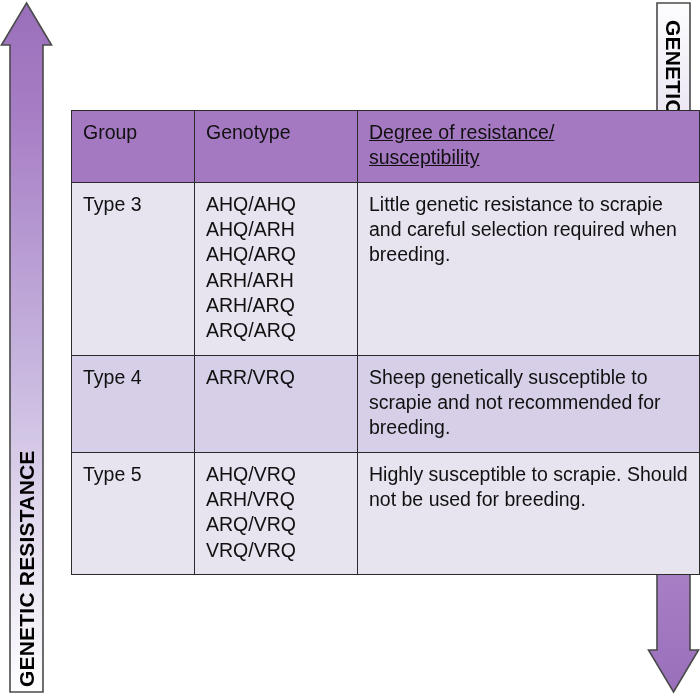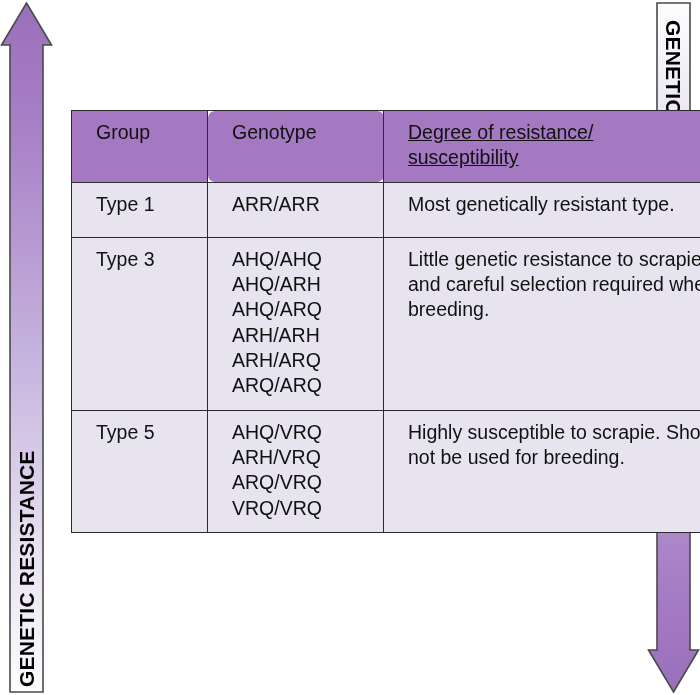--- a/index.html
+++ b/index.html
@@ -84,37 +84,37 @@
   table.genotype-table {
     border-collapse: collapse;
     width: 559px;
     table-layout: fixed;
     border: 1.6px solid #2b2b2b;
   }
   table.genotype-table td,
   table.genotype-table th {
     border: 1.6px solid #2b2b2b;
     vertical-align: top;
-    padding: 9px 11px 11px 24px;
+    padding: 9px 11px 11px 11px;
     font-size: 19.5px;
     line-height: 1.30;
     color: #111111;
     text-align: left;
     font-weight: normal;
   }
   thead th {
     background: #a579c2;
     font-weight: bold;
     font-size: 19.5px;
     line-height: 1.25;
     padding-top: 12px;
     padding-bottom: 14px;
   }
   .col-group { width: 100px; }
-  .col-geno  { width: 140px; border-radius: 7px; }
+  .col-geno  { width: 140px; }
   .col-desc  { width: 319px; text-decoration: underline; }
 
   tr.row-light td { background: #e7e4f0; }
   tr.row-dark  td { background: #d6cfe7; }
 
   .geno-line { display: block; }
   td.group-cell { white-space: nowrap; }
 
   .h-row-1 td { height: 34px; }
   .h-row-2 td { height: 71px; }
@@ -163,42 +163,42 @@
     <table class="genotype-table">
       <thead>
         <tr>
           <th class="col-group">Group</th>
           <th class="col-geno">Genotype</th>
           <th class="col-desc"><span>Degree of resistance/</span><br><span>susceptibility</span></th>
         </tr>
       </thead>
       <tbody>
 
-        <tr class="row-light h-row-1">
-          <td class="group-cell">Type 1</td>
-          <td>
-            <span class="geno-line">ARR/ARR</span>
-          </td>
-          <td>Most genetically resistant type.</td>
-        </tr>
 
 
         <tr class="row-light h-row-3">
           <td class="group-cell">Type 3</td>
           <td>
             <span class="geno-line">AHQ/AHQ</span>
             <span class="geno-line">AHQ/ARH</span>
             <span class="geno-line">AHQ/ARQ</span>
             <span class="geno-line">ARH/ARH</span>
             <span class="geno-line">ARH/ARQ</span>
             <span class="geno-line">ARQ/ARQ</span>
           </td>
           <td>Little genetic resistance to scrapie and careful selection required when breeding.</td>
         </tr>
 
+        <tr class="row-dark h-row-4">
+          <td class="group-cell">Type 4</td>
+          <td>
+            <span class="geno-line">ARR/VRQ</span>
+          </td>
+          <td>Sheep genetically susceptible to scrapie and not recommended for breeding.</td>
+        </tr>
 
         <tr class="row-light h-row-5">
           <td class="group-cell">Type 5</td>
           <td>
             <span class="geno-line">AHQ/VRQ</span>
             <span class="geno-line">ARH/VRQ</span>
             <span class="geno-line">ARQ/VRQ</span>
             <span class="geno-line">VRQ/VRQ</span>
           </td>
           <td>Highly susceptible to scrapie. Should not be used for breeding.</td>

